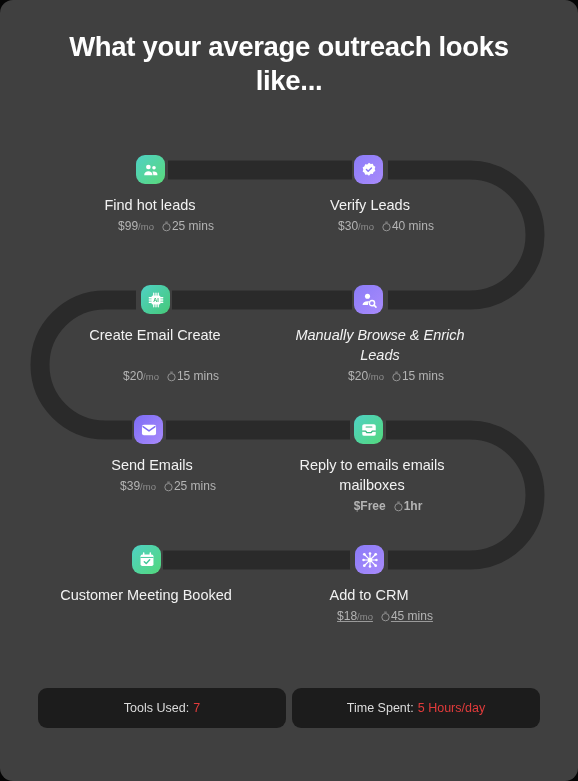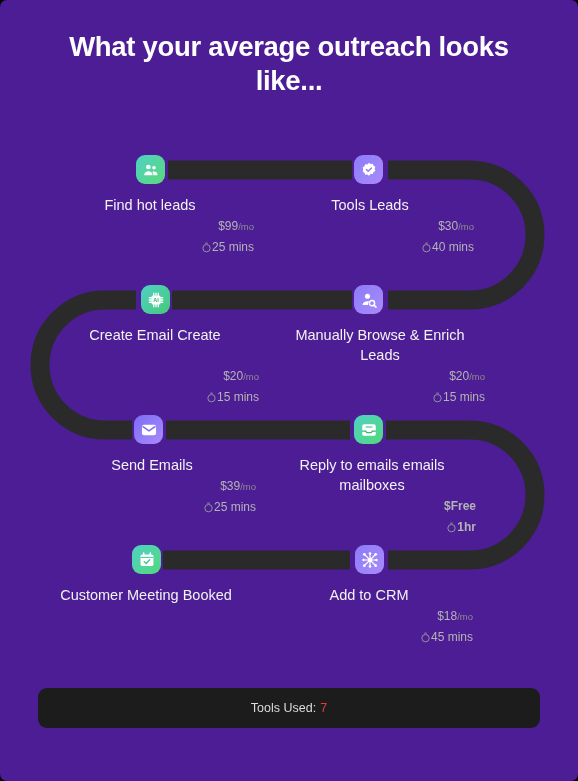--- a/index.html
+++ b/index.html
@@ -9,22 +9,22 @@
     height: 781px;
     background: #050505;
     font-family: "Liberation Sans", sans-serif;
     overflow: hidden;
   }
 
   #app {
     position: relative;
     width: 578px;
     height: 781px;
-    background: #4c1d95;
-    border-radius: 7px;
+    background: #404040;
+    border-radius: 13px;
     overflow: hidden;
   }
 
   
   .title {
     position: absolute;
     top: 30px;
     left: 40px;
     width: 498px;
     text-align: center;
@@ -77,30 +77,29 @@
     width: 200px;
     color: #f2f2f2;
     font-size: 14.5px;
     line-height: 20px;
     font-weight: 400;
     text-align: center;
   }
 
   .node-meta {
     position: absolute;
-    left: 4px;
+    left: 16px;
     width: 200px;
     display: flex;
-    align-items: flex-end;
+    align-items: center;
     justify-content: center;
     gap: 7px;
     color: #9a9a9a;
     font-size: 11.5px;
     white-space: nowrap;
-    flex-direction: column;
   }
 
   .meta-cost { color: #b4b4b4; font-size: 12px; }
   .meta-cost .unit { font-size: 9.5px; color: #8e8e8e; }
 
   .meta-time {
     display: inline-flex;
     align-items: center;
     color: #b4b4b4;
     font-size: 12px;
@@ -179,21 +178,21 @@
       </div>
     </div>
 
     <div class="node" style="left:270px; top:155px;">
       <div class="node-icon" style="left:84px; background:linear-gradient(135deg,#8b7cf8,#a98bfb);">
         <svg width="18" height="18" viewBox="0 0 24 24" fill="#ffffff">
           <path d="M12 2.2l2.3 1.7 2.8-.3 1 2.7 2.4 1.5-.9 2.7.9 2.7-2.4 1.5-1 2.7-2.8-.3L12 19.8l-2.3-1.7-2.8.3-1-2.7L3.5 14l.9-2.7-.9-2.7 2.4-1.5 1-2.7 2.8.3z"></path>
           <path d="M8.6 11.4l2.3 2.3 4.4-4.4" stroke="#8b7cf8" stroke-width="1.9" fill="none" stroke-linecap="round" stroke-linejoin="round"></path>
         </svg>
       </div>
-      <div class="node-label">Tools Leads</div>
+      <div class="node-label">Verify Leads</div>
       <div class="node-meta" style="top:64px;">
         <span class="meta-cost"><span>$30</span><span class="unit">/mo</span></span>
         <span class="meta-time">
           <svg width="11" height="11" viewBox="0 0 24 24" fill="none" stroke="#9a9a9a" stroke-width="2">
             <circle cx="12" cy="13.5" r="8"></circle>
               <path d="M10 2.5h4" stroke-linecap="round"></path>
           </svg>
           <span>40 mins</span>
         </span>
       </div>
@@ -224,21 +223,21 @@
 
     <div class="node" style="left:279px; top:285px; width:202px;">
       <div class="node-icon" style="left:75px; background:linear-gradient(135deg,#8b7cf8,#a98bfb);">
         <svg width="18" height="18" viewBox="0 0 24 24" fill="#ffffff">
           <circle cx="10" cy="7" r="3.4"></circle>
           <path d="M3.4 18.6c0-3.3 3-5.1 6.6-5.1 1 0 1.9.1 2.7.4-1.3.9-2.1 2.3-2.1 4 0 .3 0 .5.1.7H3.4z"></path>
           <circle cx="16" cy="16.2" r="3.5" fill="none" stroke="#ffffff" stroke-width="1.9"></circle>
           <path d="M18.7 18.9l2.6 2.6" stroke="#ffffff" stroke-width="2.1" stroke-linecap="round"></path>
         </svg>
       </div>
-      <div class="node-label" style="width:202px;">Manually Browse &amp; Enrich Leads</div>
+      <div class="node-label" style="width:202px;font-style:italic;">Manually Browse &amp; Enrich Leads</div>
       <div class="node-meta" style="top:84px; width:202px;">
         <span class="meta-cost"><span>$20</span><span class="unit">/mo</span></span>
         <span class="meta-time">
           <svg width="11" height="11" viewBox="0 0 24 24" fill="none" stroke="#9a9a9a" stroke-width="2">
             <circle cx="12" cy="13.5" r="8"></circle>
               <path d="M10 2.5h4" stroke-linecap="round"></path>
           </svg>
           <span>15 mins</span>
         </span>
       </div>
@@ -308,34 +307,38 @@
             <circle cx="19.6" cy="4.4" r="1.8"></circle>
           <circle cx="4.4" cy="19.6" r="1.8"></circle>
             <circle cx="19.6" cy="19.6" r="1.8"></circle>
           <circle cx="12" cy="3.4" r="1.7"></circle>
             <circle cx="12" cy="20.6" r="1.7"></circle>
           <circle cx="3.4" cy="12" r="1.7"></circle>
             <circle cx="20.6" cy="12" r="1.7"></circle>
         </svg>
       </div>
       <div class="node-label">Add to CRM</div>
-      <div class="node-meta" style="top:64px;">
+      <div class="node-meta" style="top:64px;text-decoration:underline;">
         <span class="meta-cost"><span>$18</span><span class="unit">/mo</span></span>
         <span class="meta-time">
           <svg width="11" height="11" viewBox="0 0 24 24" fill="none" stroke="#9a9a9a" stroke-width="2">
             <circle cx="12" cy="13.5" r="8"></circle>
               <path d="M10 2.5h4" stroke-linecap="round"></path>
           </svg>
           <span>45 mins</span>
         </span>
       </div>
     </div>
 
   </div>
 
   <div class="stats">
     <div class="pill">
       <span>Tools Used:</span>
       <span class="pval">7</span>
     </div>
+    <div class="pill">
+      <span>Time Spent:</span>
+      <span class="pval">5 Hours/day</span>
+    </div>
   </div>
 
 </div>
 
 </body></html>

